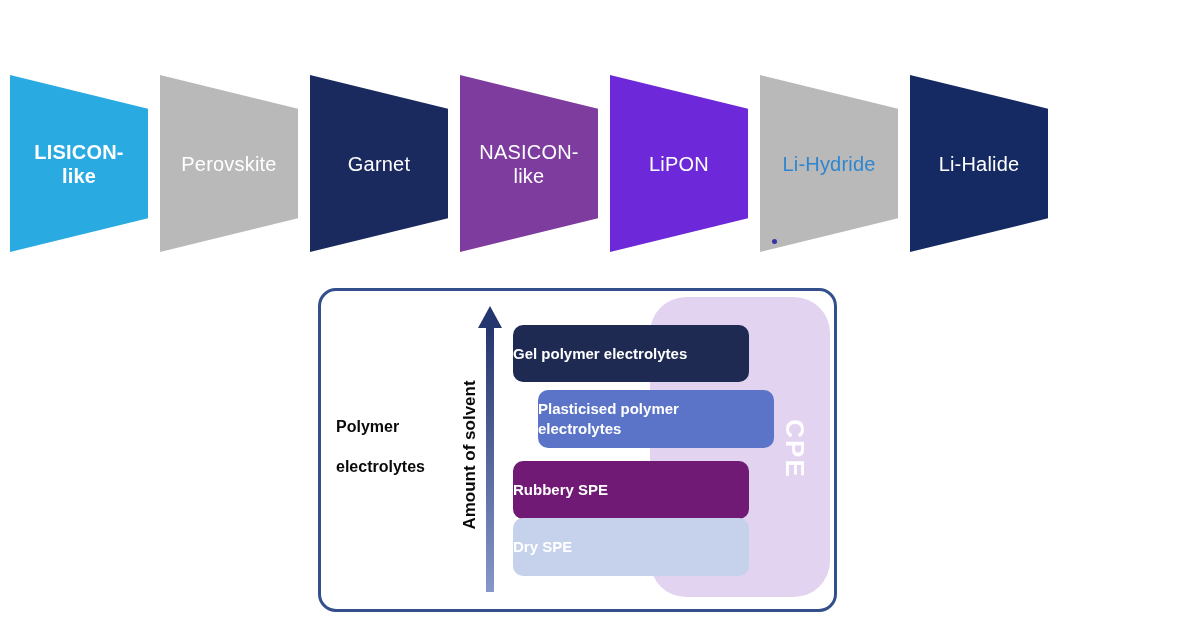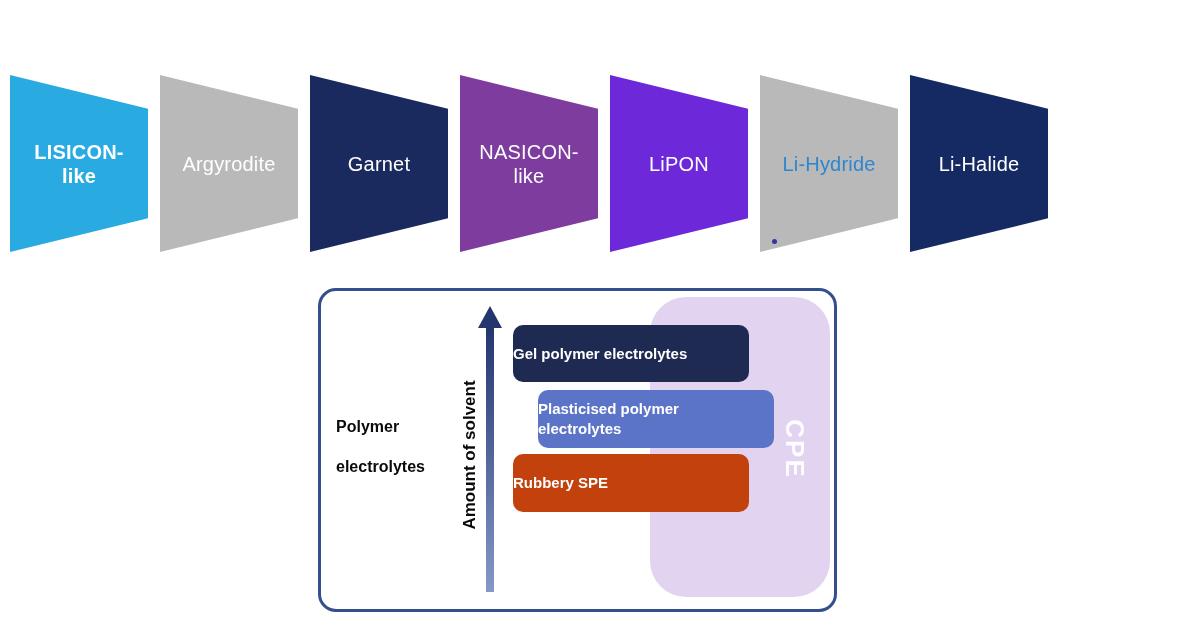--- a/index.html
+++ b/index.html
@@ -55,21 +55,21 @@
 <body>
 
 <div id="canvas">
 
   <div class="chevron-row">
     <div class="chevron" style="background: rgb(41, 171, 226); font-weight: bold;">
       <span class="lbl" style="color: rgb(255, 255, 255);">LISICON-
 like</span>
     </div>
     <div class="chevron" style="background: rgb(185, 185, 185);">
-      <span class="lbl" style="color: rgb(255, 255, 255);">Argyrodite</span>
+      <span class="lbl" style="color: rgb(255, 255, 255);">Perovskite</span>
     </div>
     <div class="chevron" style="background: rgb(27, 42, 94);">
       <span class="lbl" style="color: rgb(255, 255, 255);">Garnet</span>
     </div>
     <div class="chevron" style="background: rgb(125, 60, 158);">
       <span class="lbl" style="color: rgb(255, 255, 255);">NASICON-
 like</span>
     </div>
     <div class="chevron" style="background: #6d28d9;">
       <span class="lbl" style="color: rgb(255, 255, 255);">LiPON</span>
@@ -92,20 +92,23 @@
     <div class="arrow-head" style="background: rgb(36, 54, 110);"></div>
     <div class="arrow-shaft" style="background: linear-gradient(to top, rgb(133, 152, 201), rgb(36, 54, 110));"></div>
     <div class="axis-label">Amount of solvent</div>
 
     <div class="bar bar-gel" style="background: rgb(31, 42, 82);">
       <span class="bar-lbl" style="color: rgb(255, 255, 255);">Gel polymer electrolytes</span>
     </div>
     <div class="bar bar-plasticised" style="background: rgb(91, 116, 200);">
       <span class="bar-lbl" style="color: rgb(255, 255, 255);">Plasticised polymer electrolytes</span>
     </div>
-    <div class="bar bar-rubbery" style="background: #c2410c;">
+    <div class="bar bar-rubbery" style="background: #701a75; margin-top: 7px;">
       <span class="bar-lbl" style="color: rgb(255, 255, 255);">Rubbery SPE</span>
+    </div>
+    <div class="bar bar-dry" style="background: rgb(198, 209, 236);">
+      <span class="bar-lbl" style="color: rgb(255, 255, 255);">Dry SPE</span>
     </div>
 
     <div class="cpe-label" style="color: rgb(255, 255, 255);">CPE</div>
   </div>
 
 </div>
 
 </body></html>

